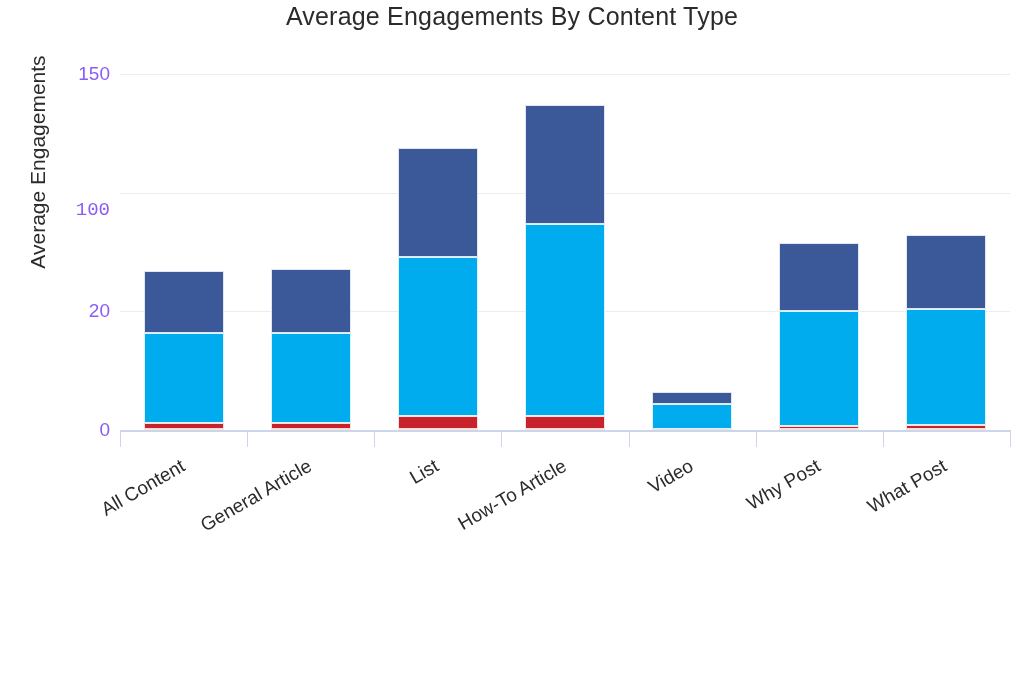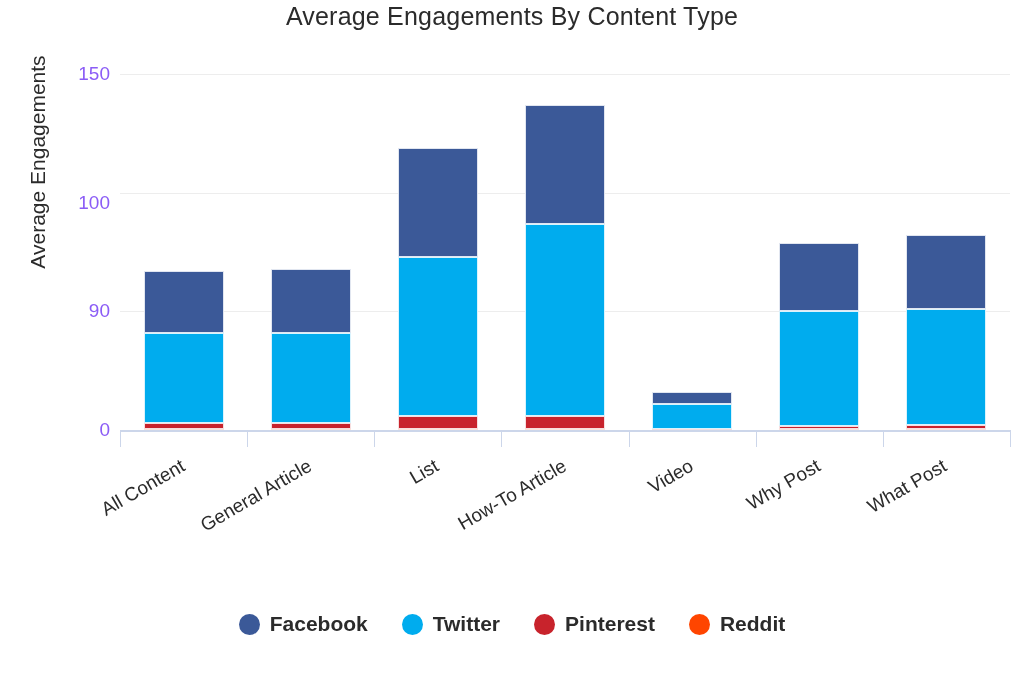--- a/index.html
+++ b/index.html
@@ -154,22 +154,22 @@
 <body>
 
 <div id="chart-root">
 
   <div class="chart-title">Average Engagements By Content Type</div>
 
   <div class="yaxis-title">Average Engagements</div>
 
   <div class="yaxis-labels" id="ytick-layer">
       <div class="ytick-label" style="top: 356px;">0</div>
-      <div class="ytick-label" style="top: 237.333px;">90</div>
-      <div class="ytick-label" style="top: 129px;">100</div>
+      <div class="ytick-label" style="top: 237.333px;">20</div>
+      <div class="ytick-label" style="top: 136px; font-family: Liberation Mono, monospace;">100</div>
       <div class="ytick-label" style="top: 0px;">150</div>
     </div>
 
   <div class="plot-area" id="plot-area">
     <div id="grid-layer">
         <div class="gridline" style="top: 356px;"></div>
         <div class="gridline" style="top: 237.333px;"></div>
         <div class="gridline" style="top: 118.667px;"></div>
         <div class="gridline" style="top: 0px;"></div>
       </div>
@@ -233,32 +233,14 @@
   <div id="xlabels-layer">
       <div class="xtick-label" style="left: 177.571px; top: 455px; margin-left: -93px; transform-origin: right top;">All Content</div>
       <div class="xtick-label" style="left: 304.714px; top: 455px; margin-left: -125px; transform-origin: right top;">General Article</div>
       <div class="xtick-label" style="left: 431.857px; top: 455px; margin-left: -30px; transform-origin: right top;">List</div>
       <div class="xtick-label" style="left: 559px; top: 455px; margin-left: -121px; transform-origin: right top;">How-To Article</div>
       <div class="xtick-label" style="left: 686.143px; top: 455px; margin-left: -48px; transform-origin: right top;">Video</div>
       <div class="xtick-label" style="left: 813.286px; top: 455px; margin-left: -81px; transform-origin: right top;">Why Post</div>
       <div class="xtick-label" style="left: 940.429px; top: 455px; margin-left: -88px; transform-origin: right top;">What Post</div>
     </div>
 
-  <div class="legend" id="legend-layer">
-      <div class="legend-item">
-        <span class="legend-swatch" style="background: rgb(59, 89, 152);"></span>
-        <span class="legend-label">Facebook</span>
-      </div>
-      <div class="legend-item">
-        <span class="legend-swatch" style="background: rgb(0, 172, 238);"></span>
-        <span class="legend-label">Twitter</span>
-      </div>
-      <div class="legend-item">
-        <span class="legend-swatch" style="background: rgb(200, 35, 44);"></span>
-        <span class="legend-label">Pinterest</span>
-      </div>
-      <div class="legend-item">
-        <span class="legend-swatch" style="background: rgb(255, 69, 0);"></span>
-        <span class="legend-label">Reddit</span>
-      </div>
-    </div>
 
 </div>
 
 </body></html>

